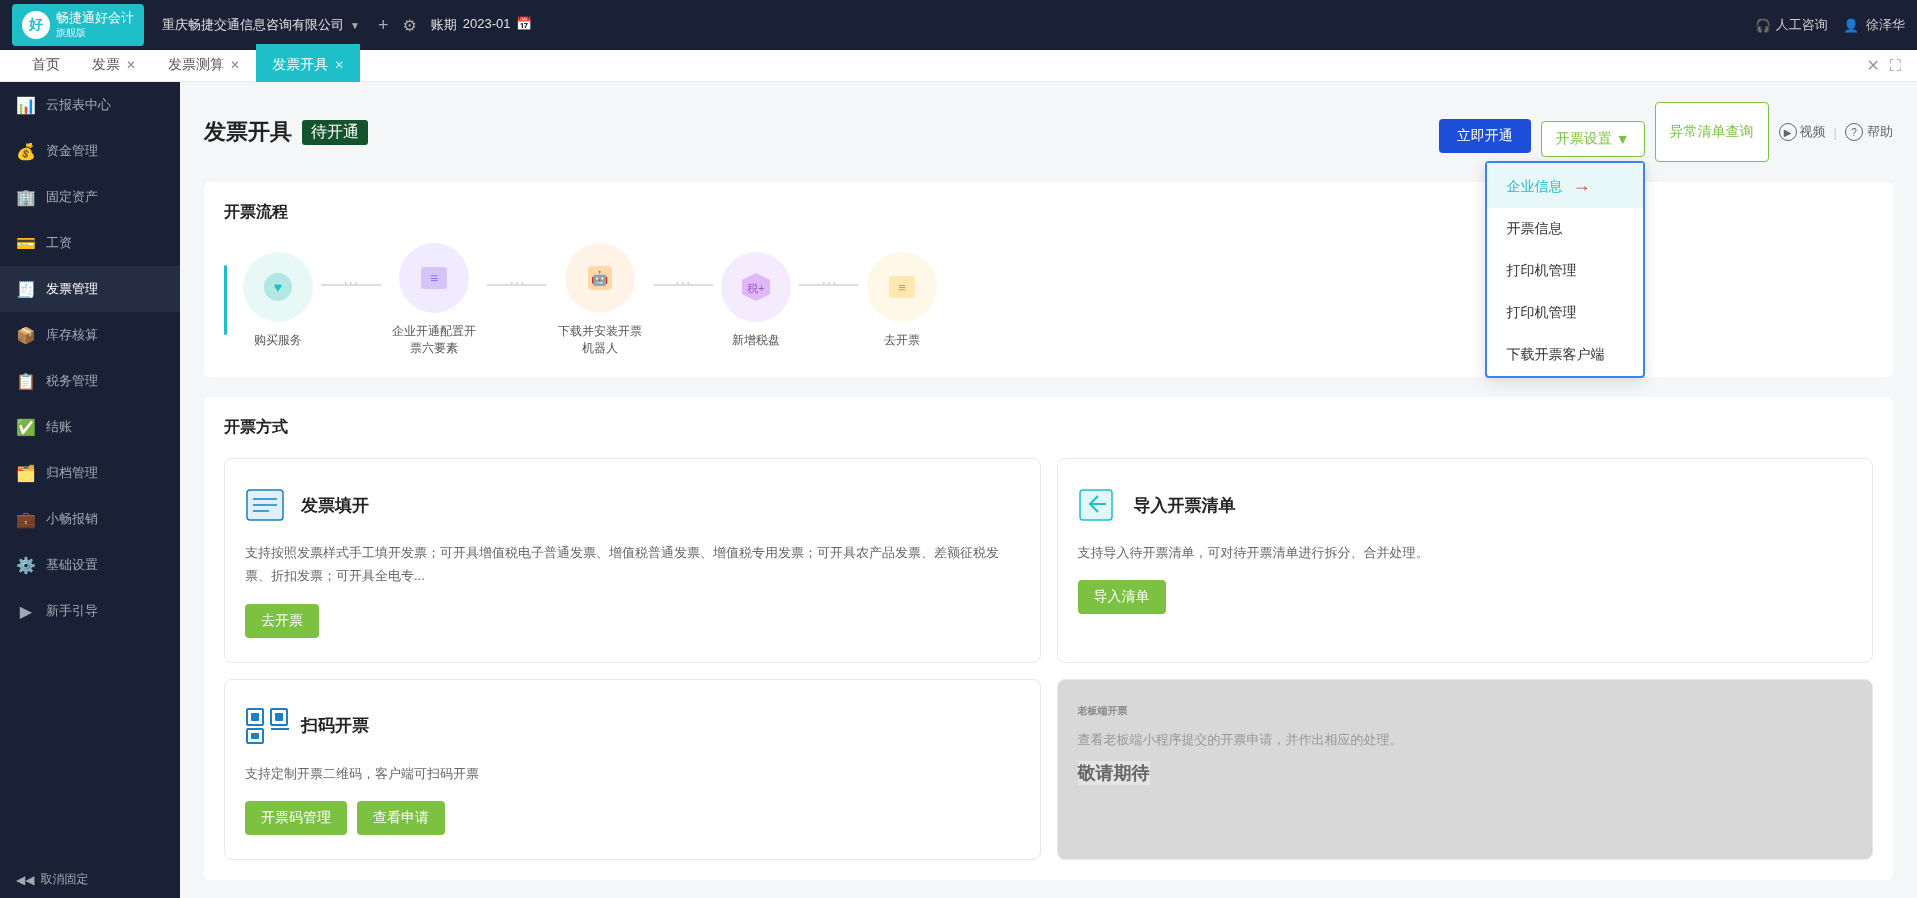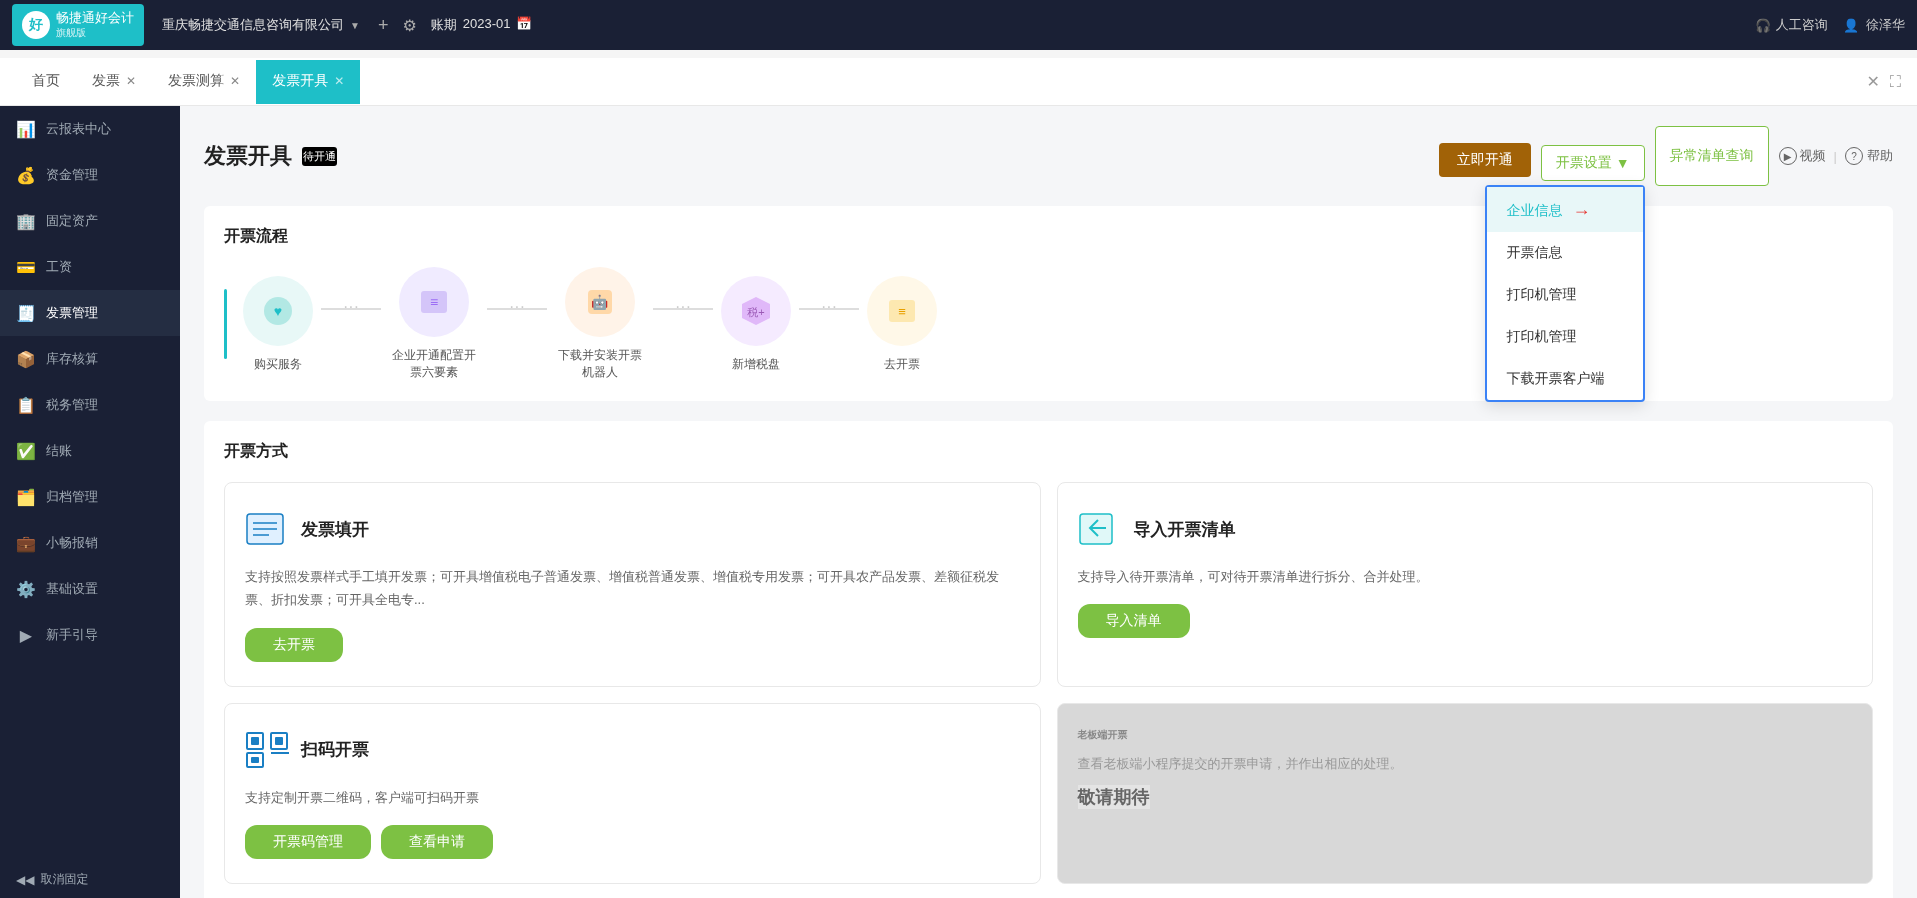--- a/index.html
+++ b/index.html
@@ -12,21 +12,21 @@
     .logo-text { font-size: 13px; color: #fff; line-height: 1.3; }
     .logo-sub { font-size: 10px; color: rgba(255,255,255,0.8); }
     .company-selector { display: flex; align-items: center; gap: 6px; color: #e0e0e0; font-size: 13px; cursor: pointer; padding: 4px 8px; }
     .chevron-icon { font-size: 10px; color: #aaa; }
     .top-bar-actions { display: flex; align-items: center; gap: 14px; color: #ccc; font-size: 13px; }
     .period-info { display: flex; align-items: flex-start; gap: 6px; color: #e0e0e0; }
     .top-bar-right { margin-left: auto; display: flex; align-items: center; gap: 16px; color: #ccc; font-size: 13px; }
     .user-area { display: flex; align-items: center; gap: 6px; }
 
     
-    .tab-bar { height: 48px; background: #fff; display: flex; align-items: center; padding: 0 16px; border-bottom: 1px solid #e8e8e8; flex-shrink: 0; margin-top: 8px; }
+    .tab-bar { height: 32px; background: #fff; display: flex; align-items: center; padding: 0 16px; border-bottom: 1px solid #e8e8e8; flex-shrink: 0; }
     .tab-item { padding: 0 16px; height: 44px; display: flex; align-items: center; gap: 6px; cursor: pointer; color: #555; font-size: 14px; border-bottom: 2px solid transparent; position: relative; }
     .tab-item.active { color: #fff; background: #1ebfc8; border-bottom-color: #1ebfc8; }
     .tab-item .close-btn { font-size: 12px; color: inherit; opacity: 0.7; }
 
     
     .main-layout { display: flex; flex: 1; overflow: hidden; }
 
     
     .sidebar { width: 180px; background: #1a2035; display: flex; flex-direction: column; overflow-y: auto; flex-shrink: 0; }
     .sidebar-item { display: flex; align-items: center; gap: 10px; padding: 13px 16px; color: #a0aab4; cursor: pointer; font-size: 13px; }
@@ -34,23 +34,23 @@
     .sidebar-item .s-icon { width: 20px; height: 20px; display: flex; align-items: center; justify-content: center; font-size: 16px; }
     .sidebar-bottom { padding: 10px 16px; color: #a0aab4; font-size: 12px; cursor: pointer; display: flex; align-items: center; gap: 6px; }
 
     
     .content-area { flex: 1; overflow-y: auto; background: #f5f6f8; padding: 20px 24px; position: relative; }
 
     
     .page-header { display: flex; align-items: center; justify-content: space-between; margin-bottom: 20px; }
     .page-title-area { display: flex; align-items: center; gap: 10px; }
     .page-title { font-size: 22px; font-weight: bold; color: #222; }
-    .status-badge { background: #000000; color: #fff; font-size: 11px; padding: 2px 1px; border-radius: 3px; }
+    .status-badge { background: #14532d; color: #fff; font-size: 16px; padding: 2px 9px; border-radius: 3px; }
     .header-actions { display: flex; align-items: center; gap: 10px; position: relative; }
-    .btn-primary { background: #a16207; color: #fff; border: none; padding: 8px 18px; border-radius: 4px; cursor: pointer; font-size: 14px; margin-top: 8px; }
+    .btn-primary { background: #1d4ed8; color: #fff; border: none; padding: 8px 18px; border-radius: 4px; cursor: pointer; font-size: 14px; margin-top: 8px; }
     .btn-outline { background: #fff; color: #7dc143; border: 1.5px solid #7dc143; padding: 8px 14px; border-radius: 4px; cursor: pointer; font-size: 14px; display: flex; align-items: center; gap: 4px; }
     .btn-abnormal { background: #fff; color: #7dc143; border: 1.5px solid #7dc143; padding: 20px 14px; border-radius: 4px; cursor: pointer; font-size: 14px; }
     .btn-help { color: #666; font-size: 13px; display: flex; align-items: center; gap: 4px; }
 
     
     .dropdown-menu { position: absolute; top: 100%; right: 0; background: #fff; border: 2px solid #3b82f6; border-radius: 4px; box-shadow: 0 4px 16px rgba(0,0,0,0.12); z-index: 100; min-width: 160px; margin-top: 4px; }
     .dropdown-item { padding: 12px 20px; color: #333; cursor: pointer; font-size: 14px; }
     .dropdown-item.highlighted { background: #e8f7f8; color: #1ebfc8; }
 
     
@@ -74,21 +74,21 @@
     .method-cards { display: grid; grid-template-columns: repeat(2, 1fr); gap: 16px; }
     .method-card { background: #fff; border: 1px solid #e8e8e8; border-radius: 8px; padding: 24px 20px; }
     .method-card.dimmed { background: #d8d8d8; }
     .method-card-header { display: flex; align-items: center; gap: 12px; margin-bottom: 14px; }
     .method-icon { width: 44px; height: 44px; display: flex; align-items: center; justify-content: center; font-size: 22px; }
     .method-icon.blue { color: #1a7fc4; }
     .method-icon.teal2 { color: #1ebfc8; }
     .method-icon.scan { color: #1a7fc4; }
     .method-title { font-size: 17px; font-weight: bold; color: #222; }
     .method-desc { font-size: 13px; color: #666; line-height: 1.8; margin-bottom: 16px; }
-    .method-btn { background: #7dc143; color: #fff; border: none; padding: 8px 28px; border-radius: 12px; cursor: pointer; font-size: 14px; text-align: center; }
+    .method-btn { background: #7dc143; color: #fff; border: none; padding: 8px 16px; border-radius: 4px; cursor: pointer; font-size: 14px; text-align: center; }
     .boss-badge { font-size: 10px; color: #888; margin-bottom: 10px; font-weight: bold; }
     .boss-desc { font-size: 13px; color: #999; line-height: 1.8; }
     .waiting-badge { display: inline-block; background: rgba(255,255,255,0.3); color: #666; font-size: 18px; font-weight: bold; margin-top: 10px; }
 
     
     ::-webkit-scrollbar { width: 6px; }
     ::-webkit-scrollbar-thumb { background: #ccc; border-radius: 3px; }
   </style>
 </head>
 <body>

